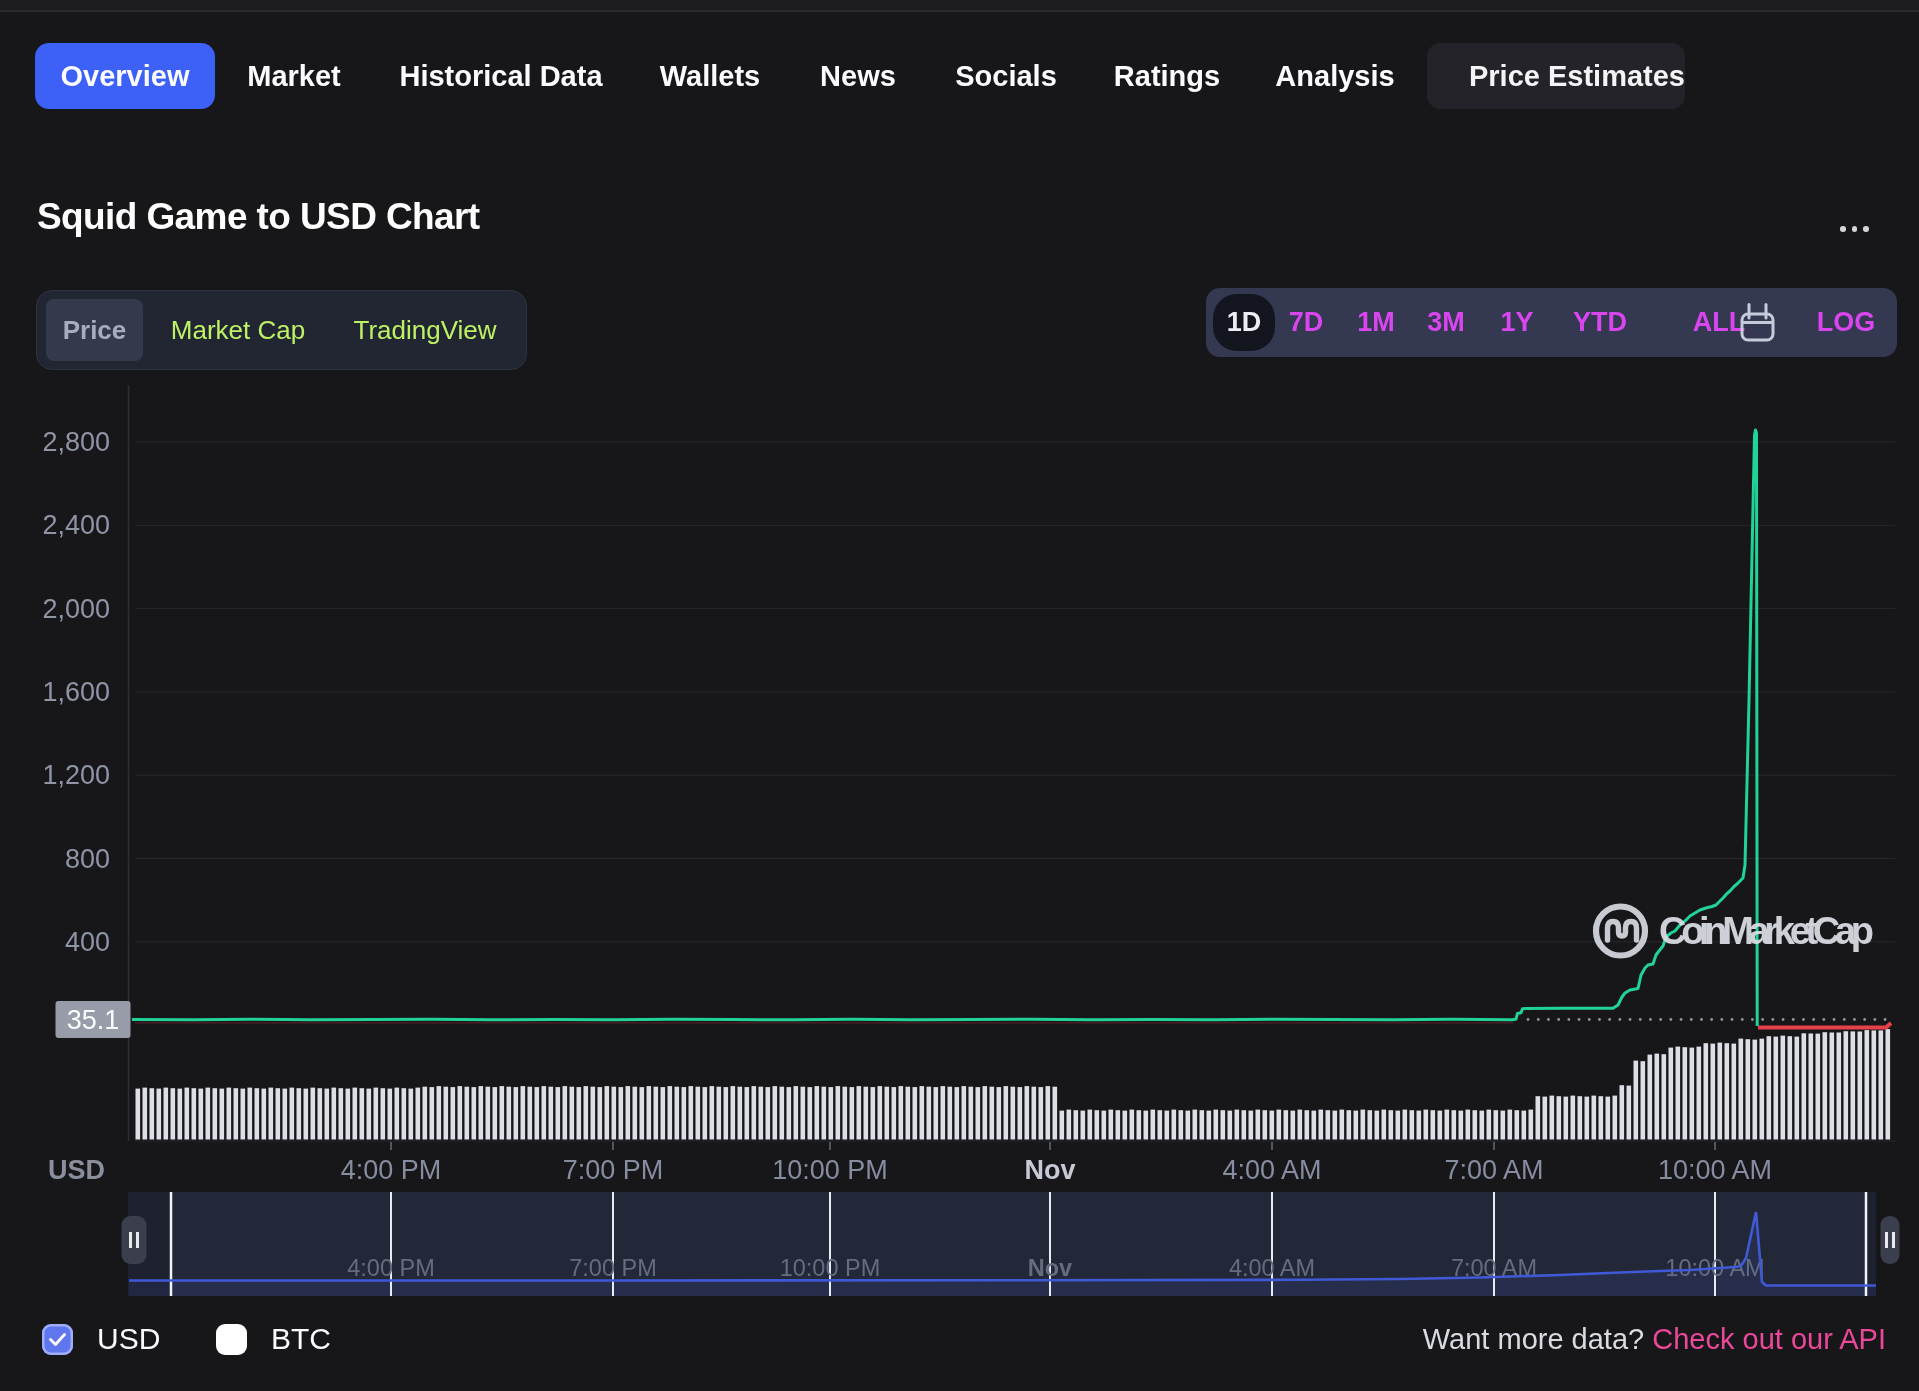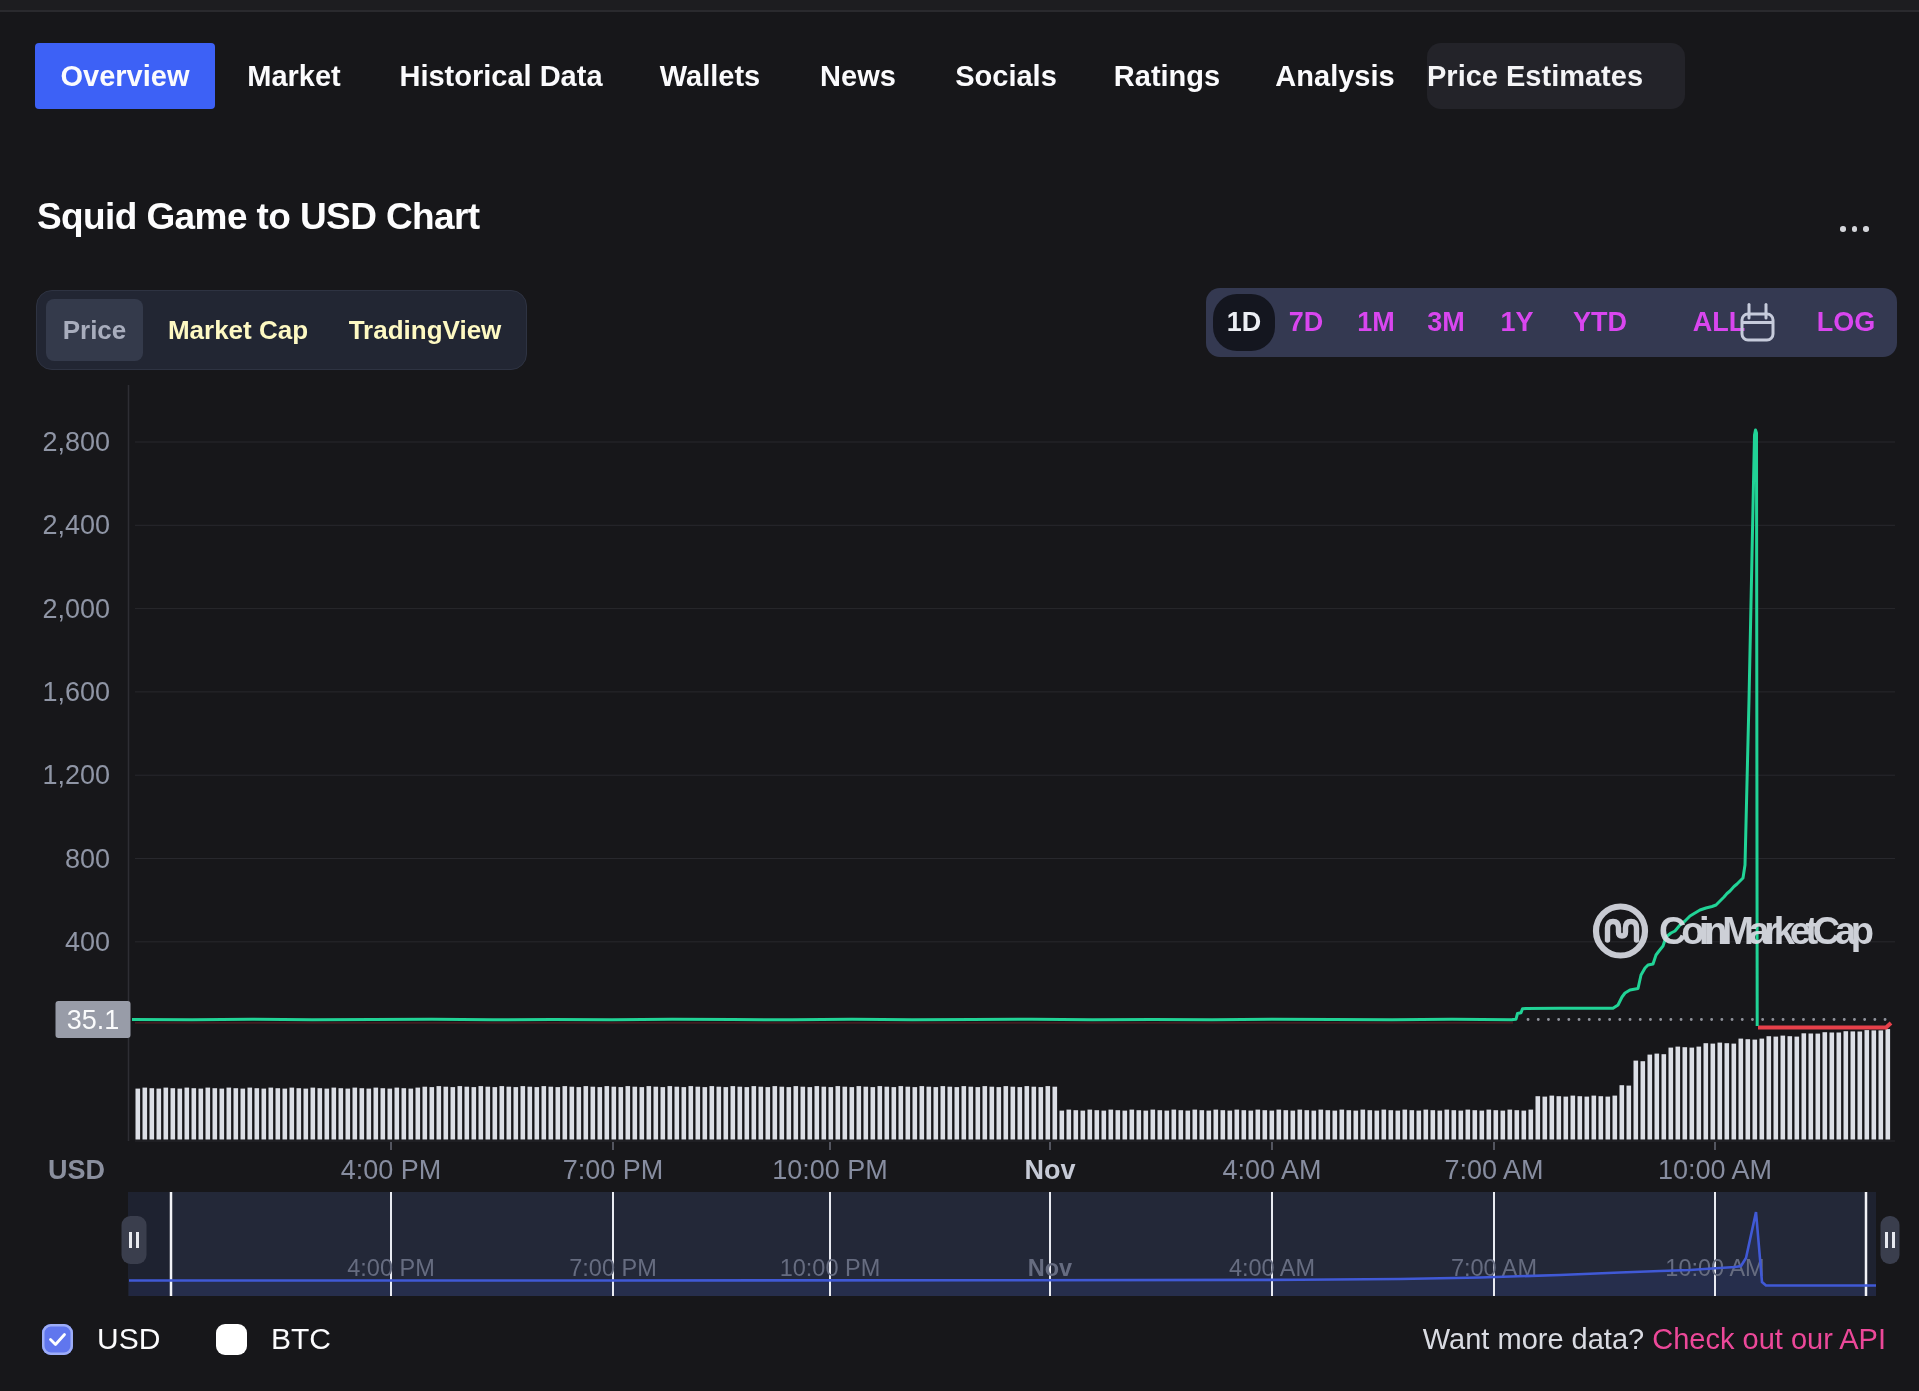--- a/index.html
+++ b/index.html
@@ -1,28 +1,28 @@
 <!DOCTYPE html>
 <html><head><meta charset="utf-8">
 <style>
 * { margin:0; padding:0; box-sizing:border-box; -webkit-font-smoothing:antialiased; }
 html,body { width:1919px; height:1391px; background:#17171a; overflow:hidden;
   font-family:"Liberation Sans", sans-serif; position:relative; }
 .abs { position:absolute; }
 .topstrip { left:0; top:0; width:1919px; height:12px; background:#1d1d20; border-bottom:2.5px solid #2a2a2e; }
 .tab { top:43px; height:66px; line-height:66px; font-size:29px; font-weight:bold; color:#fbfbfd; white-space:nowrap; }
-.pill-ov { left:35px; width:180px; background:#3d61f6; border-radius:4px; text-align:center; }
-.pill-pe { left:1427px; width:258px; background:#232329; border-radius:14px; text-align:left; color:#f4f4f6; }
+.pill-ov { left:35px; width:180px; background:#3d61f6; border-radius:14px; text-align:center; }
+.pill-pe { left:1427px; width:258px; background:#232329; border-radius:14px; text-align:right; color:#f4f4f6; }
 .ctr { transform:translateX(-50%); }
 .title { left:37px; top:196px; font-size:37px; font-weight:bold; color:#fdfdfe; letter-spacing:-0.6px; }
 .dots { left:1840px; top:226px; display:flex; gap:6px; }
 .dots span { width:5.5px; height:5.5px; border-radius:50%; background:#d4d5da; }
 .toggle { left:36px; top:290px; width:491px; height:80px; background:#222633; border:1.5px solid #2e3342; border-radius:16px; }
 .tg-pill { left:46px; top:299px; width:97px; height:62px; background:#343a4b; border-radius:8px; color:#a8adbd; font-size:26px; font-weight:600; text-align:center; line-height:62px; }
-.tg-lab { top:299px; height:62px; line-height:62px; font-size:26px; font-weight:700; color:#fef9c3; white-space:nowrap; }
+.tg-lab { top:299px; height:62px; line-height:62px; font-size:26px; font-weight:400; color:#bef264; white-space:nowrap; }
 .range { left:1206px; top:288px; width:691px; height:69px; background:#343951; border-radius:14px; }
 .rg-pill { left:1213px; top:294px; width:62px; height:57px; background:#14161f; border-radius:24px; color:#eceef4; font-size:27px; font-weight:bold; text-align:center; line-height:57px; }
 .rg-lab { top:294px; height:57px; line-height:57px; font-size:27px; font-weight:bold; color:#d946ef; white-space:nowrap; }
 .cb { width:31px; height:31px; border-radius:9px; top:1324px; }
 .cb-usd { left:42px; background:#6076ee; box-shadow:0 0 0 2.5px #9dadf7 inset; }
 .cb-btc { left:216px; background:#ffffff; }
 .cb-lab { top:1322px; height:34px; line-height:34px; font-size:30px; color:#fbfbfd; }
 .foot-r { top:1322px; height:34px; line-height:34px; font-size:29px; color:#d9dbe2; right:33px; white-space:nowrap; }
 .foot-r a { color:#ec4899; text-decoration:none; }
 </style></head>

